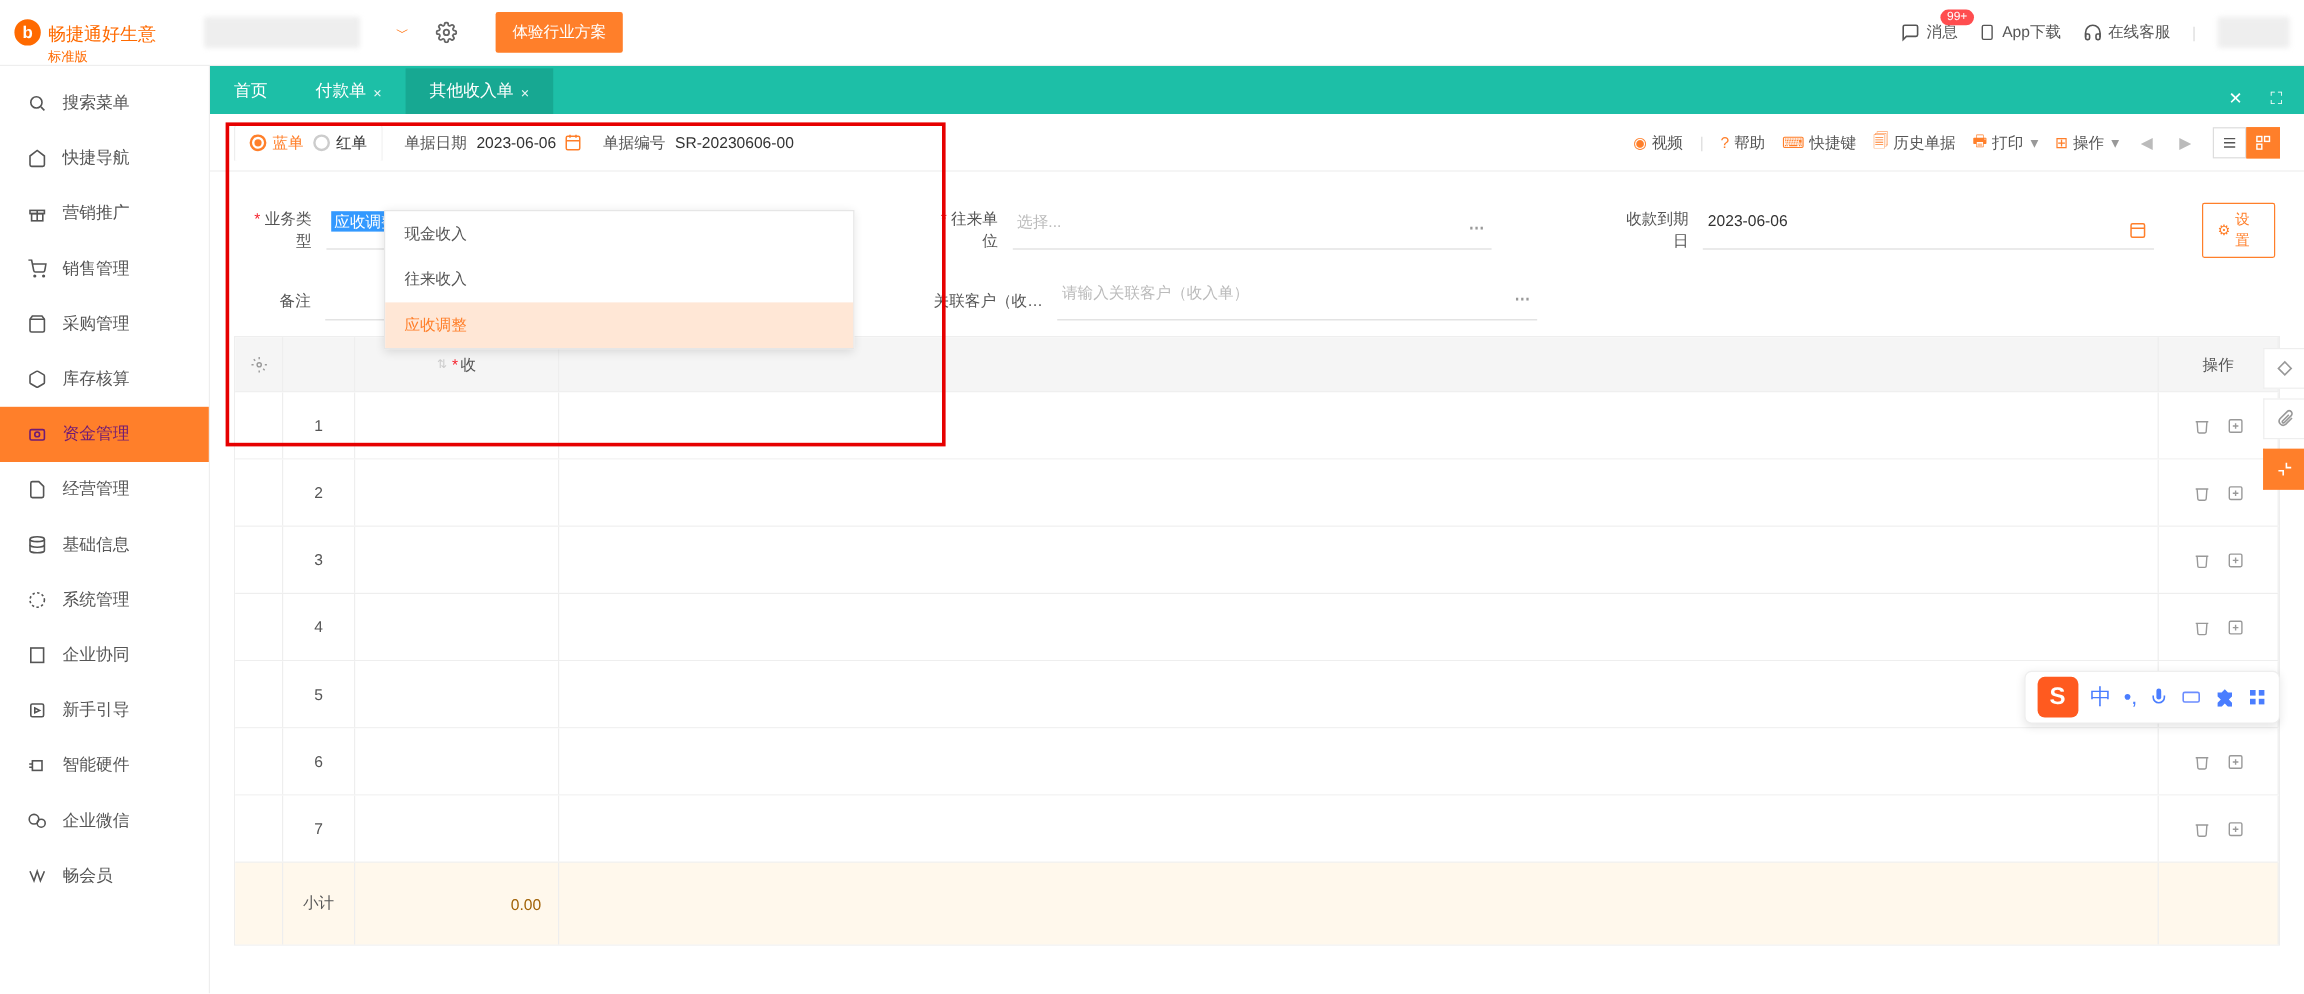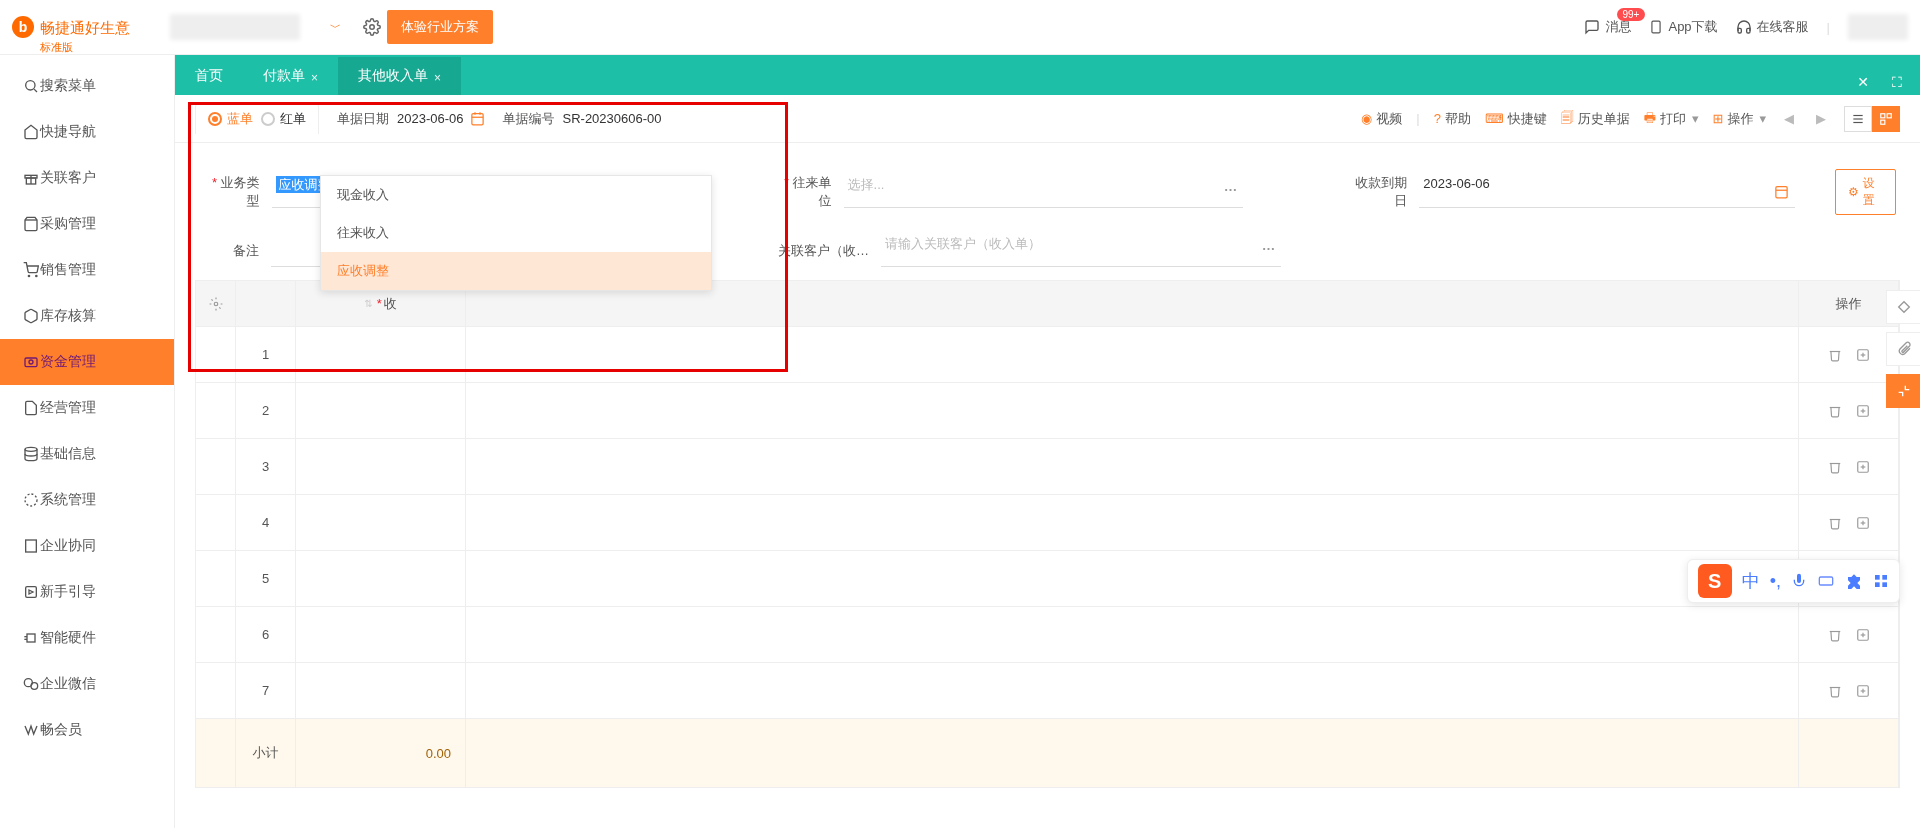--- a/index.html
+++ b/index.html
@@ -7,29 +7,29 @@
 
 
 .topbar { height:55px; display:flex; align-items:center; padding:0 12px; border-bottom:1px solid #eee; }
 .logo { display:flex; align-items:center; gap:6px; }
 .logo-badge { width:22px; height:22px; background:#ff6a00; border-radius:50%; color:#fff; display:flex; align-items:center; justify-content:center; font-weight:bold; font-size:14px; }
 .logo-text { color:#ff6a00; font-size:15px; font-weight:500;margin-top:20px; }
 .logo-sub { color:#ff6a00; font-size:11px; margin-top:2px; }
 .top-left-blur { width:130px; height:26px; background:#eee; margin-left:40px; border-radius:2px; filter:blur(2px); }
 .top-dd { color:#ff6a00; margin-left:30px; font-size:11px; }
 .gear { margin-left:22px; color:#666; }
-.trial-btn { margin-left:6px; background:#ff7f2a; color:#fff; padding:8px 14px; border-radius:2px; font-size:13px; }
+.trial-btn { margin-left:32px; background:#ff7f2a; color:#fff; padding:8px 14px; border-radius:2px; font-size:13px; }
 .top-right { margin-left:auto; display:flex; align-items:center; gap:18px; color:#555; font-size:13px; }
 .tr-item { display:flex; align-items:center; gap:5px; position:relative; }
 .badge99 { position:absolute; top:-10px; right:-14px; background:#ff4d4f; color:#fff; font-size:10px; padding:1px 6px; border-radius:9px; }
 .avatar-blur { width:60px; height:26px; background:#eee; border-radius:2px; filter:blur(2px); }
 
 
 .sidebar { position:absolute; top:55px; left:0; width:175px; bottom:0; background:#fff; border-right:1px solid #eee; padding-top:8px; }
-.side-item { display:flex; align-items:center; padding:14px 22px; color:#555; font-size:14px; cursor:pointer; }
+.side-item { display:flex; align-items:center; gap:12px; padding:14px 22px; color:#555; font-size:14px; cursor:pointer; }
 .side-item.active { background:#ff7f2a; color:#701a75; }
 .side-icon { width:18px; height:18px; display:inline-flex; align-items:center; justify-content:center; }
 
 
 .tabstrip { position:absolute; top:55px; left:175px; right:0; height:40px; background:#1dbfa7; display:flex; align-items:flex-end; color:#fff; font-size:14px; }
 .tab { padding:10px 20px; cursor:pointer; display:flex; align-items:flex-end; gap:6px; }
 .tab.active { background:#17a892; }
 .tab-close-x { font-size:12px; opacity:.9; }
 .tabstrip-right { margin-left:auto; display:flex; align-items:center; gap:8px; padding-right:10px; }
 .ts-btn { width:26px; height:26px; display:flex; align-items:center; justify-content:center; color:#fff; cursor:pointer; }
@@ -177,40 +177,40 @@
       <span>快捷导航</span>
     </div>
   <div class="side-item">
       <span class="side-icon">
         <svg width="16" height="16" viewBox="0 0 24 24" fill="none" stroke="currentColor" stroke-width="2">
           <rect x="3" y="8" width="18" height="4"></rect>
           <rect x="5" y="12" width="14" height="9"></rect>
           <line x1="12" y1="8" x2="12" y2="21"></line>
         </svg>
       </span>
-      <span>关联客户</span>
-    </div>
-  <div class="side-item">
-      <span class="side-icon">
-        <svg width="16" height="16" viewBox="0 0 24 24" fill="none" stroke="currentColor" stroke-width="2">
-          <path d="M6 2L3 6v14a2 2 0 0 0 2 2h14a2 2 0 0 0 2-2V6l-3-4z"></path>
-          <line x1="3" y1="6" x2="21" y2="6"></line>
-        </svg>
-      </span>
-      <span>采购管理</span>
+      <span>营销推广</span>
     </div>
   <div class="side-item">
       <span class="side-icon">
         <svg width="16" height="16" viewBox="0 0 24 24" fill="none" stroke="currentColor" stroke-width="2">
           <circle cx="9" cy="21" r="1"></circle>
           <circle cx="20" cy="21" r="1"></circle>
           <path d="M1 1h4l2.68 13.39a2 2 0 0 0 2 1.61h9.72a2 2 0 0 0 2-1.61L23 6H6"></path>
         </svg>
       </span>
       <span>销售管理</span>
+    </div>
+  <div class="side-item">
+      <span class="side-icon">
+        <svg width="16" height="16" viewBox="0 0 24 24" fill="none" stroke="currentColor" stroke-width="2">
+          <path d="M6 2L3 6v14a2 2 0 0 0 2 2h14a2 2 0 0 0 2-2V6l-3-4z"></path>
+          <line x1="3" y1="6" x2="21" y2="6"></line>
+        </svg>
+      </span>
+      <span>采购管理</span>
     </div>
   <div class="side-item">
       <span class="side-icon">
         <svg width="16" height="16" viewBox="0 0 24 24" fill="none" stroke="currentColor" stroke-width="2">
           <path d="M21 16V8a2 2 0 0 0-1-1.73l-7-4a2 2 0 0 0-2 0l-7 4A2 2 0 0 0 3 8v8a2 2 0 0 0 1 1.73l7 4a2 2 0 0 0 2 0l7-4A2 2 0 0 0 21 16z"></path>
         </svg>
       </span>
       <span>库存核算</span>
     </div>
   <div class="side-item active">

